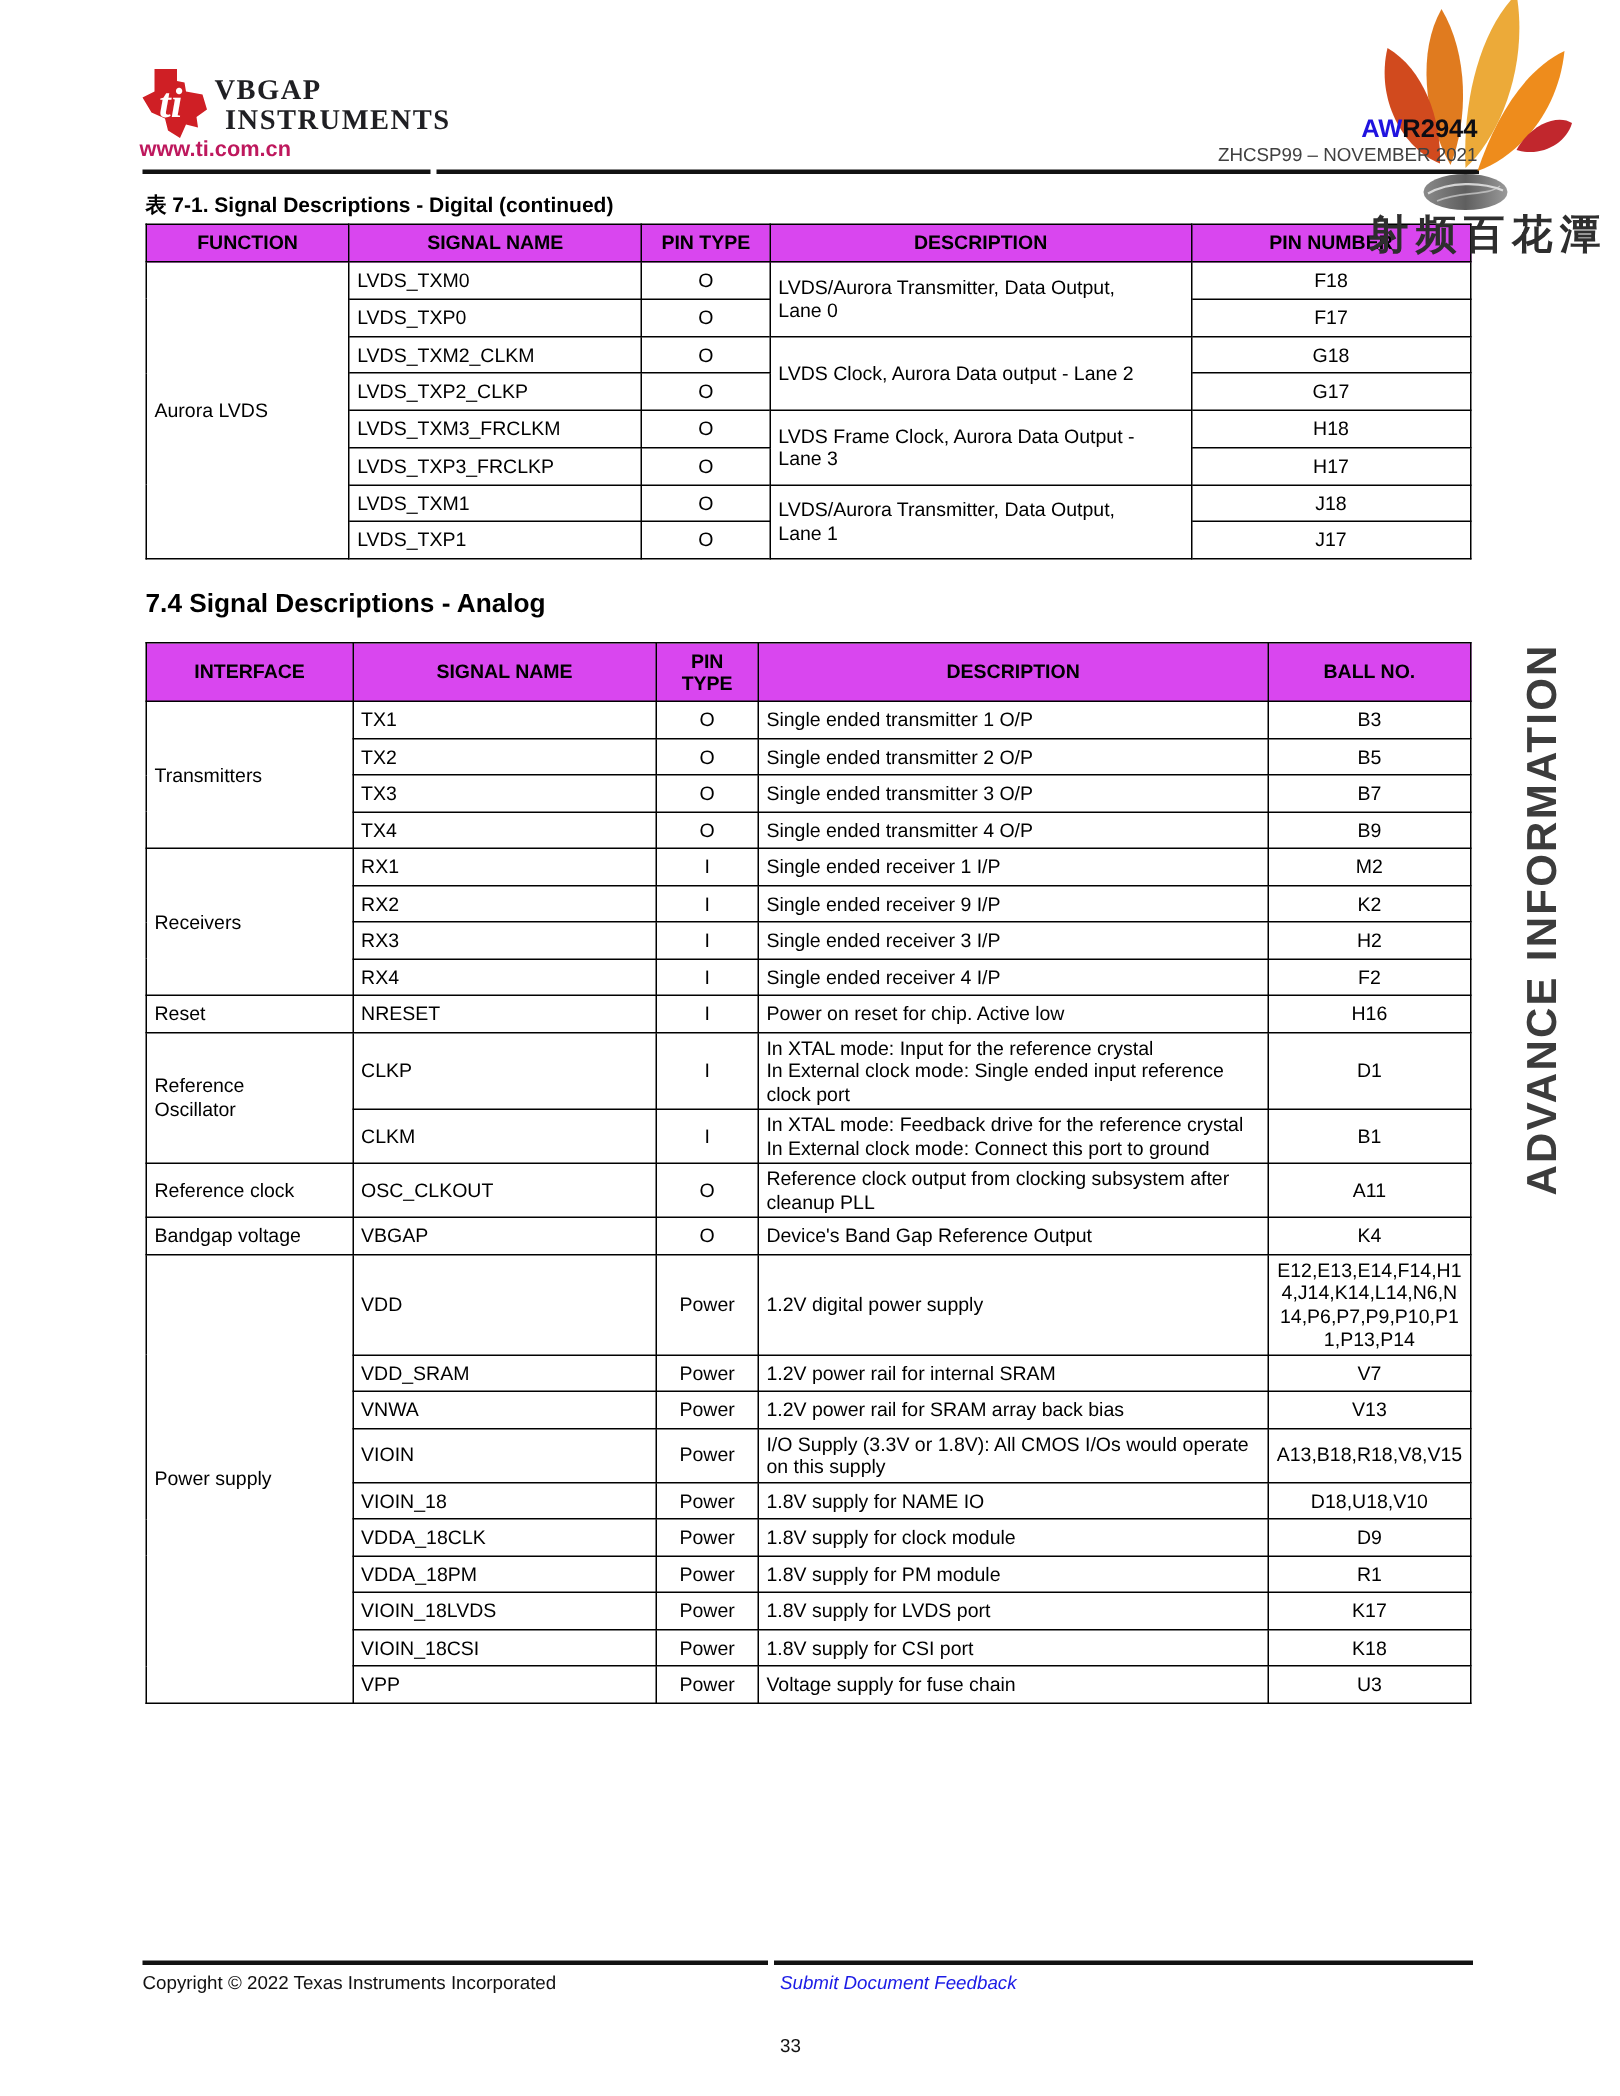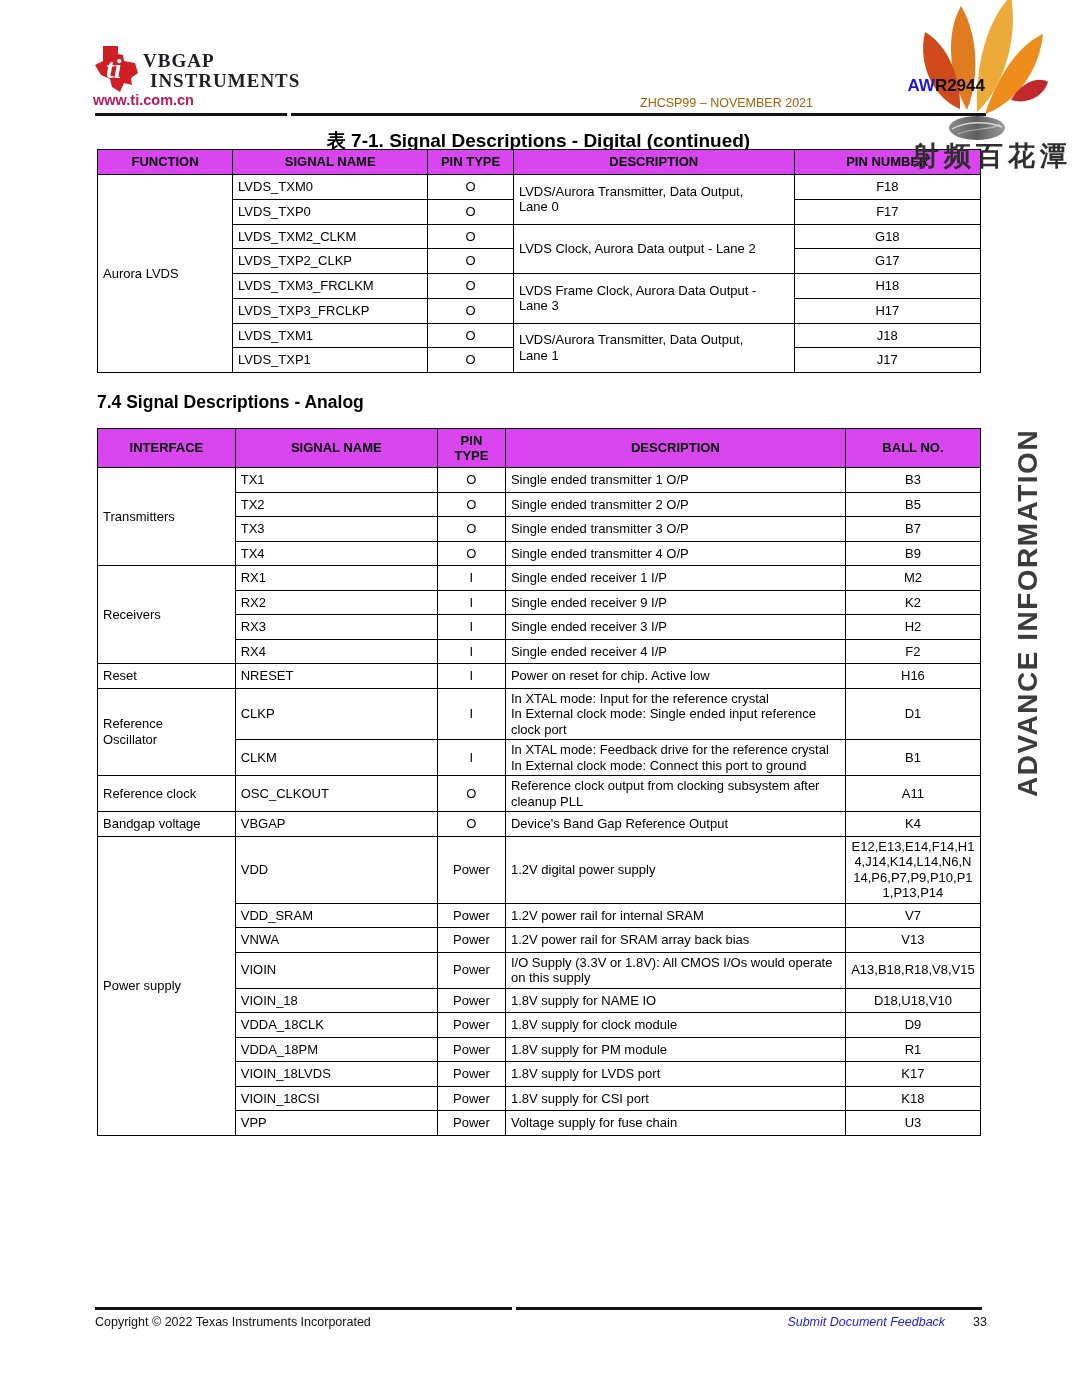--- a/index.html
+++ b/index.html
@@ -13,38 +13,38 @@
   .ti-logo-wrap { position:absolute; left:93px; top:45px; display:flex; align-items:flex-start; }
   .ti-bug { width:46px; height:48px; }
   .ti-words { margin-left:4px; margin-top:6px; font-family:"Liberation Serif", serif; color:#1f1f23; font-weight:bold; line-height:1; }
   .ti-words .l1 { font-size:19px; letter-spacing:1px; }
   .ti-words .l2 { font-size:19px; letter-spacing:1px; margin-left:7px; margin-top:1px; }
   .site-link { position:absolute; left:93px; top:92px; font-size:14.5px; font-weight:bold; color:#be185d; text-decoration:none; }
 
   .part-number { position:absolute; top:76px; left:640px; width:345px; text-align:right; font-size:17px; font-weight:bold; z-index:3; }
   .part-number .pn-a { color:#2013df; }
   .part-number .pn-b { color:#0c0c14; }
-  .doc-line { position:absolute; top:96px; left:640px; width:345px; text-align:left; font-size:12.5px; color:#a16207; z-index:3; }
+  .doc-line { position:absolute; top:96px; left:640px; width:345px; text-align:right; font-size:12.5px; color:#404040; z-index:3; }
 
   .rule { position:absolute; height:3px; background:#121212; }
   .rule-hdr-left  { left:95px;  top:113px; width:192px; }
   .rule-hdr-right { left:291px; top:113px; width:695px; }
   .rule-ftr-left  { left:95px;  top:1307px; width:417px; }
   .rule-ftr-right { left:516px; top:1307px; width:466px; }
 
   
   .flame-svg { position:absolute; left:905px; top:-6px; width:150px; height:150px; z-index:1; }
   .ellipse-svg { position:absolute; left:948px; top:115px; width:58px; height:26px; z-index:1; }
   .cn-watermark {
     position:absolute; left:912px; top:138px; z-index:6;
     font-size:27px; font-weight:bold; letter-spacing:5px; color:#2e2e2e; white-space:nowrap;
   }
 
   
-  .tbl-title { position:absolute; left:97px; top:128px; width:883px; text-align:center; font-size:19px; font-weight:bold; z-index:2; }
+  .tbl-title { position:absolute; left:97px; top:128px; width:883px; text-align:left; font-size:14px; font-weight:bold; z-index:2; }
   .section-heading { position:absolute; left:97px; top:392px; font-size:17.5px; font-weight:bold; }
 
   table.sigtable { position:absolute; left:97px; border-collapse:collapse; table-layout:fixed; width:884px; background:#fff; z-index:2; }
   .sigtable th, .sigtable td { border:1px solid #000; font-size:13px; line-height:15.5px; padding:2px 5px; vertical-align:middle; }
   .sigtable th { background:#d946ef; text-align:center; font-weight:bold; white-space:pre-line; }
   .sigtable td.c    { text-align:center; }
   .sigtable td.l    { text-align:left; }
   .sigtable td.desc { text-align:left; white-space:pre-line; }
   .sigtable td.func { text-align:left; white-space:pre-line; }
   .sigtable td.ball { text-align:center; word-break:break-all; }
@@ -58,21 +58,21 @@
   
   .advance-info {
     position:absolute; left:1006px; top:415px; width:44px; height:395px;
     display:flex; align-items:center; justify-content:center;
     writing-mode:vertical-rl; transform:rotate(180deg);
     font-size:28px; font-weight:bold; letter-spacing:1.5px; color:#3c3c3c; white-space:nowrap;
   }
 
   
   .ftr-copy { position:absolute; left:95px; top:1315px; font-size:12.5px; color:#111; }
-  .ftr-right { position:absolute; left:500px; top:1315px; width:487px; display:flex; justify-content:flex-end; gap:28px; font-size:12.5px; }
+  .ftr-right { position:absolute; left:520px; top:1315px; width:487px; display:flex; justify-content:flex-end; gap:28px; font-size:12.5px;flex-direction:column; }
   .bluelink { color:#1b1be6; font-style:italic; text-decoration:none; }
   .ftr-page { color:#111; }
   .ftr-product { position:absolute; left:97px; top:1424px; width:886px; text-align:center; font-size:12.5px; color:#111; }
 </style>
 </head>
 <body>
 
 <div id="page">
 
   <div class="ti-logo-wrap">

